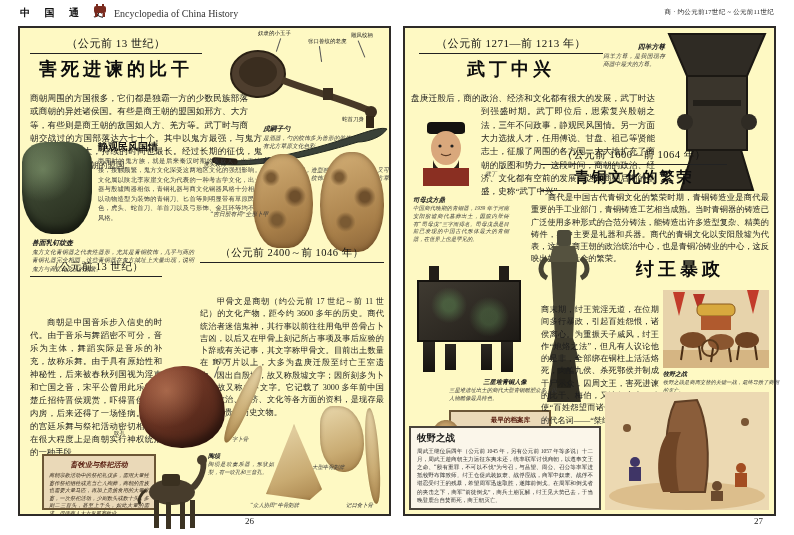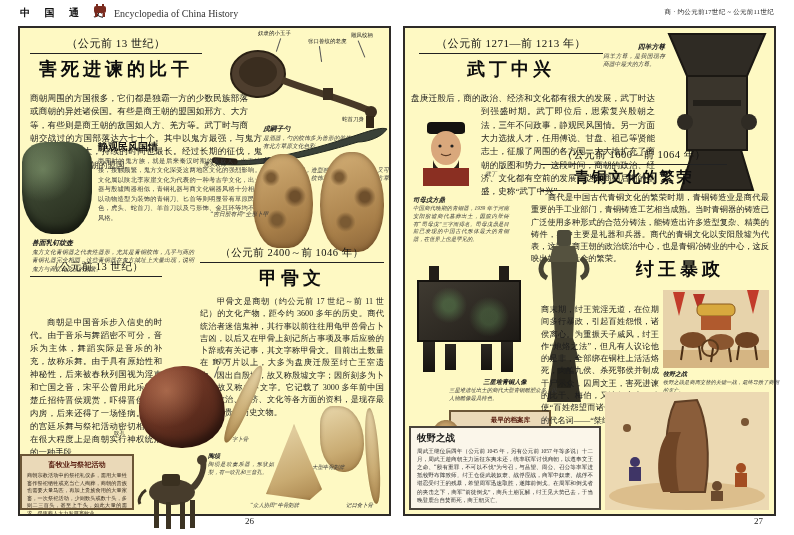--- a/index.html
+++ b/index.html
@@ -154,21 +154,20 @@
   <div class="abs turtle" style="left:300px;top:124px;width:64px;height:100px;"></div>
   <div class="abs cap-b" style="left:190px;top:182px;width:92px;">“吉日殷有祠”全形卜甲</div>
 
   <div class="abs sec" style="left:10px;top:232px;width:132px;">
     <span class="sec-date" style="font-size:10.5px;">（公元前 13 世纪）</span>
   </div>
   <div class="abs para-block" style="left:10px;top:288px;width:132px;font-size:8.4px;">商朝是中国音乐步入信史的时代。由于音乐与舞蹈密不可分，音乐为主体，舞蹈实际是音乐的补充，故称乐舞。由于具有原始性和神秘性，后来被春秋列国视为淫声和亡国之音，宋平公曾用此乐舞在楚丘招待晋侯观赏，吓得晋侯退避内房，后来还得了一场怪病。商朝的宫廷乐舞与祭祀活动密切相关，在很大程度上是商朝实行神权统治的一种手段。</div>
 
   <div class="abs sec" style="left:180px;top:218px;width:184px;">
     <span class="sec-date" style="font-size:10.5px;">（公元前 2400～前 1046 年）</span>
-    <div class="sec-title">甲骨文</div>
   </div>
   <div class="abs para-block" style="left:180px;top:268px;width:184px;font-size:8.2px;line-height:1.5;">甲骨文是商朝（约公元前 17 世纪～前 11 世纪）的文化产物，距今约 3600 多年的历史。商代统治者迷信鬼神，其行事以前往往用龟甲兽骨占卜吉凶，以后又在甲骨上刻记所占事项及事后应验的卜辞或有关记事，其文字称甲骨文。目前出土数量在 16 万片以上，大多为盘庚迁殷至纣亡王室遗物。因出自殷墟，故又称殷墟文字；因所刻多为卜辞，故又称贞卜文字。它记载了 3000 多年前中国社会政治、经济、文化等各方面的资料，是现存最早最珍贵的历史文物。</div>
 
   <div class="abs xun" style="left:119px;top:338px;width:86px;height:82px;"></div>
   <div class="abs label" style="left:193px;top:330px;">音孔</div>
   <div class="leader" style="left:196px;top:338px;height:12px;transform:rotate(20deg);"></div>
   <div class="abs label" style="left:94px;top:402px;">吹孔</div>
   <div class="abs" style="left:188px;top:424px;width:66px;">
     <div class="cap-t" style="font-size:6px;">陶埙</div>
     <div class="cap-b" style="font-size:5.4px;">陶埙是吹奏乐器，形状如梨，有一吹孔和三音孔。</div>
@@ -176,21 +175,21 @@
 
   <div class="abs bone" style="left:216px;top:334px;width:14px;height:84px;border-radius:45% 55% 40% 60%;transform:rotate(26deg);"></div>
   <div class="abs cap-b" style="left:212px;top:408px;width:40px;font-size:5.4px;">字卜骨</div>
   <div class="abs bone" style="left:300px;top:378px;width:44px;height:66px;border-radius:30% 60% 45% 55%;"></div>
   <div class="abs cap-b" style="left:292px;top:436px;width:58px;font-size:5.4px;">大型牛骨刻辞</div>
   <div class="abs bone" style="left:246px;top:396px;width:56px;height:76px;clip-path:polygon(50% 0,100% 86%,78% 100%,0 92%);"></div>
   <div class="abs cap-b" style="left:230px;top:474px;width:88px;font-size:5.4px;">“众人协田”牛骨刻辞</div>
   <div class="abs bone" style="left:346px;top:380px;width:13px;height:96px;border-radius:50% 50% 45% 55%;transform:rotate(-4deg);"></div>
   <div class="abs cap-b" style="left:326px;top:474px;width:42px;font-size:5.4px;">记日食卜骨</div>
 
-  <div class="abs box" style="left:0;top:426px;width:114px;height:56px;">
+  <div class="abs box" style="left:22px;top:426px;width:114px;height:56px;font-style:italic;">
     <div class="box-t">畜牧业与祭祀活动</div>
     <div class="box-b" style="font-size:5.2px;">商朝宗教活动中的祭祀礼仪多，需用大量牲畜作祭祀牺牲或充当亡人殉葬，商朝的贵族也需要大量马匹，再加上贵族食用的大量家畜，一次祭祀活动，少则数头或数十头，多则二三百头，甚至上千头，如此大量的需求，促使商人大力发展畜牧业。</div>
   </div>
   <svg class="abs" style="left:112px;top:412px;" width="78" height="92" viewBox="0 0 78 92">
     <ellipse cx="40" cy="52" rx="23" ry="13" fill="#473c2c"></ellipse>
     <rect x="22" y="60" width="5" height="28" fill="#3c3323"></rect>
       <rect x="34" y="62" width="5" height="27" fill="#3c3323"></rect>
     <rect x="48" y="62" width="5" height="27" fill="#3c3323"></rect>
       <rect x="58" y="60" width="5" height="28" fill="#3c3323"></rect>
     <path d="M58,46 C66,38 70,30 68,22 L74,20 C76,30 70,44 63,50 Z" fill="#473c2c"></path>

